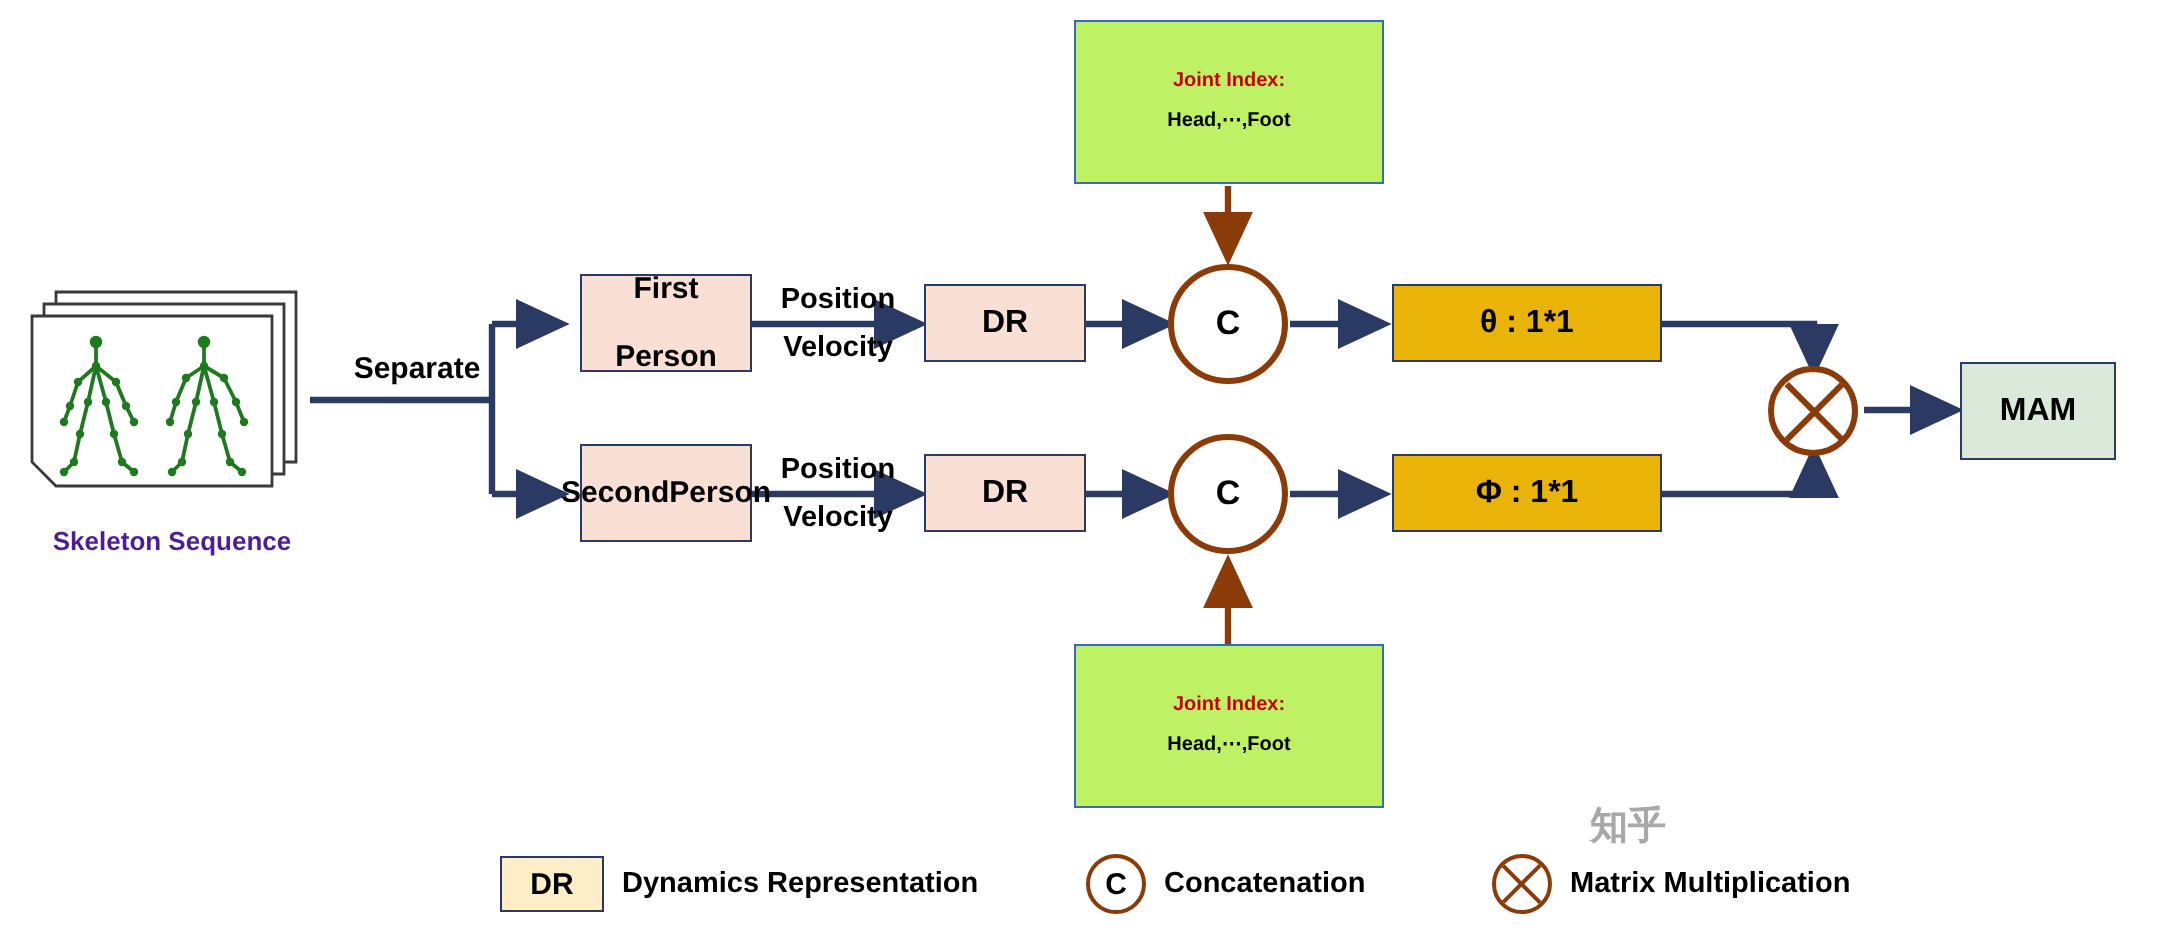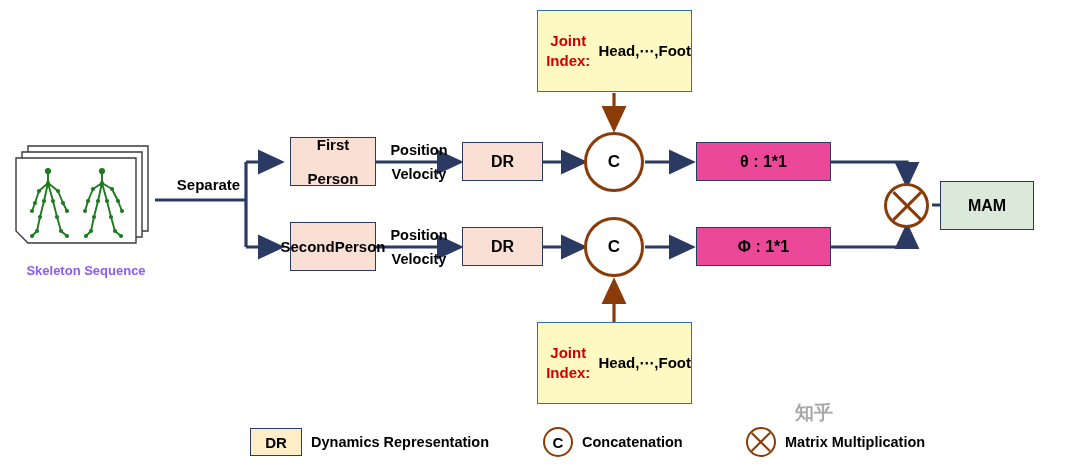--- a/index.html
+++ b/index.html
@@ -20,30 +20,30 @@
   .person{
     background:#fadfd4;border:1.6px solid #2b3a63;color:#000;
     font-size:15px;line-height:17px;
   }
   
   .dr{
     background:#fadfd4;border:1.6px solid #2b3a63;color:#000;font-size:16px;
   }
   
   .param{
-    background:#ec4899;border:1.6px solid #2b3a63;color:#000;font-size:16px;
+    background:#eab308;border:1.6px solid #2b3a63;color:#000;font-size:16px;
   }
   
   .mam{
     background:#dbe9da;border:1.6px solid #2b3a63;color:#000;font-size:16px;
   }
   
   .joint{
-    background:#fef9c3;border:1.7px solid #2e6fb7;color:#000;
-    flex-direction:row;font-size:15px;line-height:20px;
+    background:#bef264;border:1.7px solid #2e6fb7;color:#000;
+    flex-direction:column;font-size:10px;line-height:20px;
   }
   .joint .jtitle{color:#cc0000;font-weight:bold;}
   .joint .jbody{color:#000;font-weight:bold;}
 
   
   .circ{
     position:absolute;border-radius:50%;box-sizing:border-box;
     border:3px solid #8a3b08;background:#ffffff;color:#000;
     display:flex;align-items:center;justify-content:center;font-weight:bold;font-size:17px;
   }
@@ -53,21 +53,21 @@
   }
   .xcirc:before,.xcirc:after{
     content:"";position:absolute;left:50%;top:50%;width:2.6px;height:100%;
     background:#8a3b08;transform-origin:center;
   }
   .xcirc:before{transform:translate(-50%,-50%) rotate(45deg);}
   .xcirc:after{transform:translate(-50%,-50%) rotate(-45deg);}
 
   .lbl{position:absolute;font-weight:bold;color:#000;text-align:center;}
 
-  .seqcap{position:absolute;font-weight:bold;font-size:13px;color:#8b5cf6;text-align:center;}
+  .seqcap{position:absolute;font-weight:bold;font-size:13px;color:#4c1d95;text-align:center;}
 
   
   .legend-item{position:absolute;display:flex;align-items:center;}
   .legend-text{font-size:14.5px;color:#000;margin-left:9px;font-weight:bold;}
   .legend-box{
     background:#fdeec8;border:1.6px solid #2b3a63;color:#000;font-weight:bold;font-size:15px;
     width:52px;height:28px;display:flex;align-items:center;justify-content:center;box-sizing:border-box;
   }
   .legend-circ{
     width:30px;height:30px;border-radius:50%;border:2.6px solid #8a3b08;background:#fff;
@@ -222,21 +222,21 @@
   </div>
   <div class="node dr" style="left:462px;top:227px;width:81px;height:39px;">DR</div>
   <div class="circ" style="left:584px;top:217px;width:60px;height:60px;">C</div>
   <div class="node param" style="left:696px;top:227px;width:135px;height:39px;">Φ : 1*1</div>
   <div class="node joint" style="left:537px;top:322px;width:155px;height:82px;">
     <span class="jtitle">Joint Index:</span>
     <span class="jbody">Head,⋯,Foot</span>
   </div>
 
   <div class="xcirc" style="left:884px;top:183px;width:45px;height:45px;"></div>
-  <div class="node mam" style="left:940px;top:181px;width:94px;height:49px;">MAM</div>
+  <div class="node mam" style="left:980px;top:181px;width:78px;height:49px;">MAM</div>
 
   <div class="legend-item" style="left:250px;top:428px;">
     <div class="legend-box">DR</div>
     <div class="legend-text">Dynamics Representation</div>
   </div>
   <div class="legend-item" style="left:543px;top:427px;">
     <div class="legend-circ">C</div>
     <div class="legend-text">Concatenation</div>
   </div>
   <div class="legend-item" style="left:746px;top:427px;">

